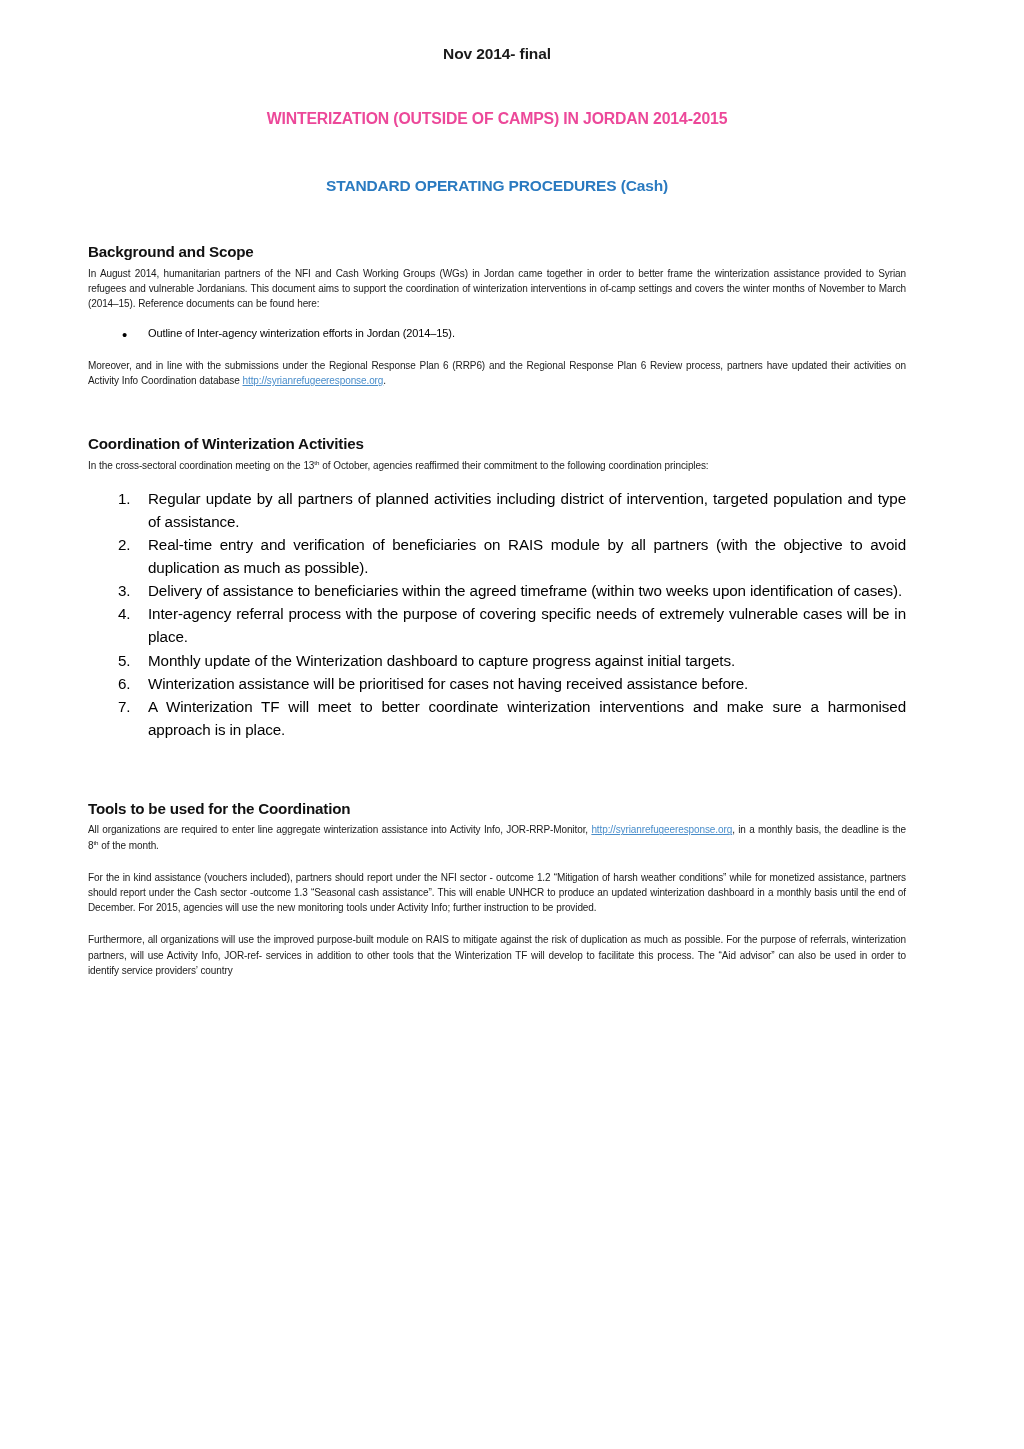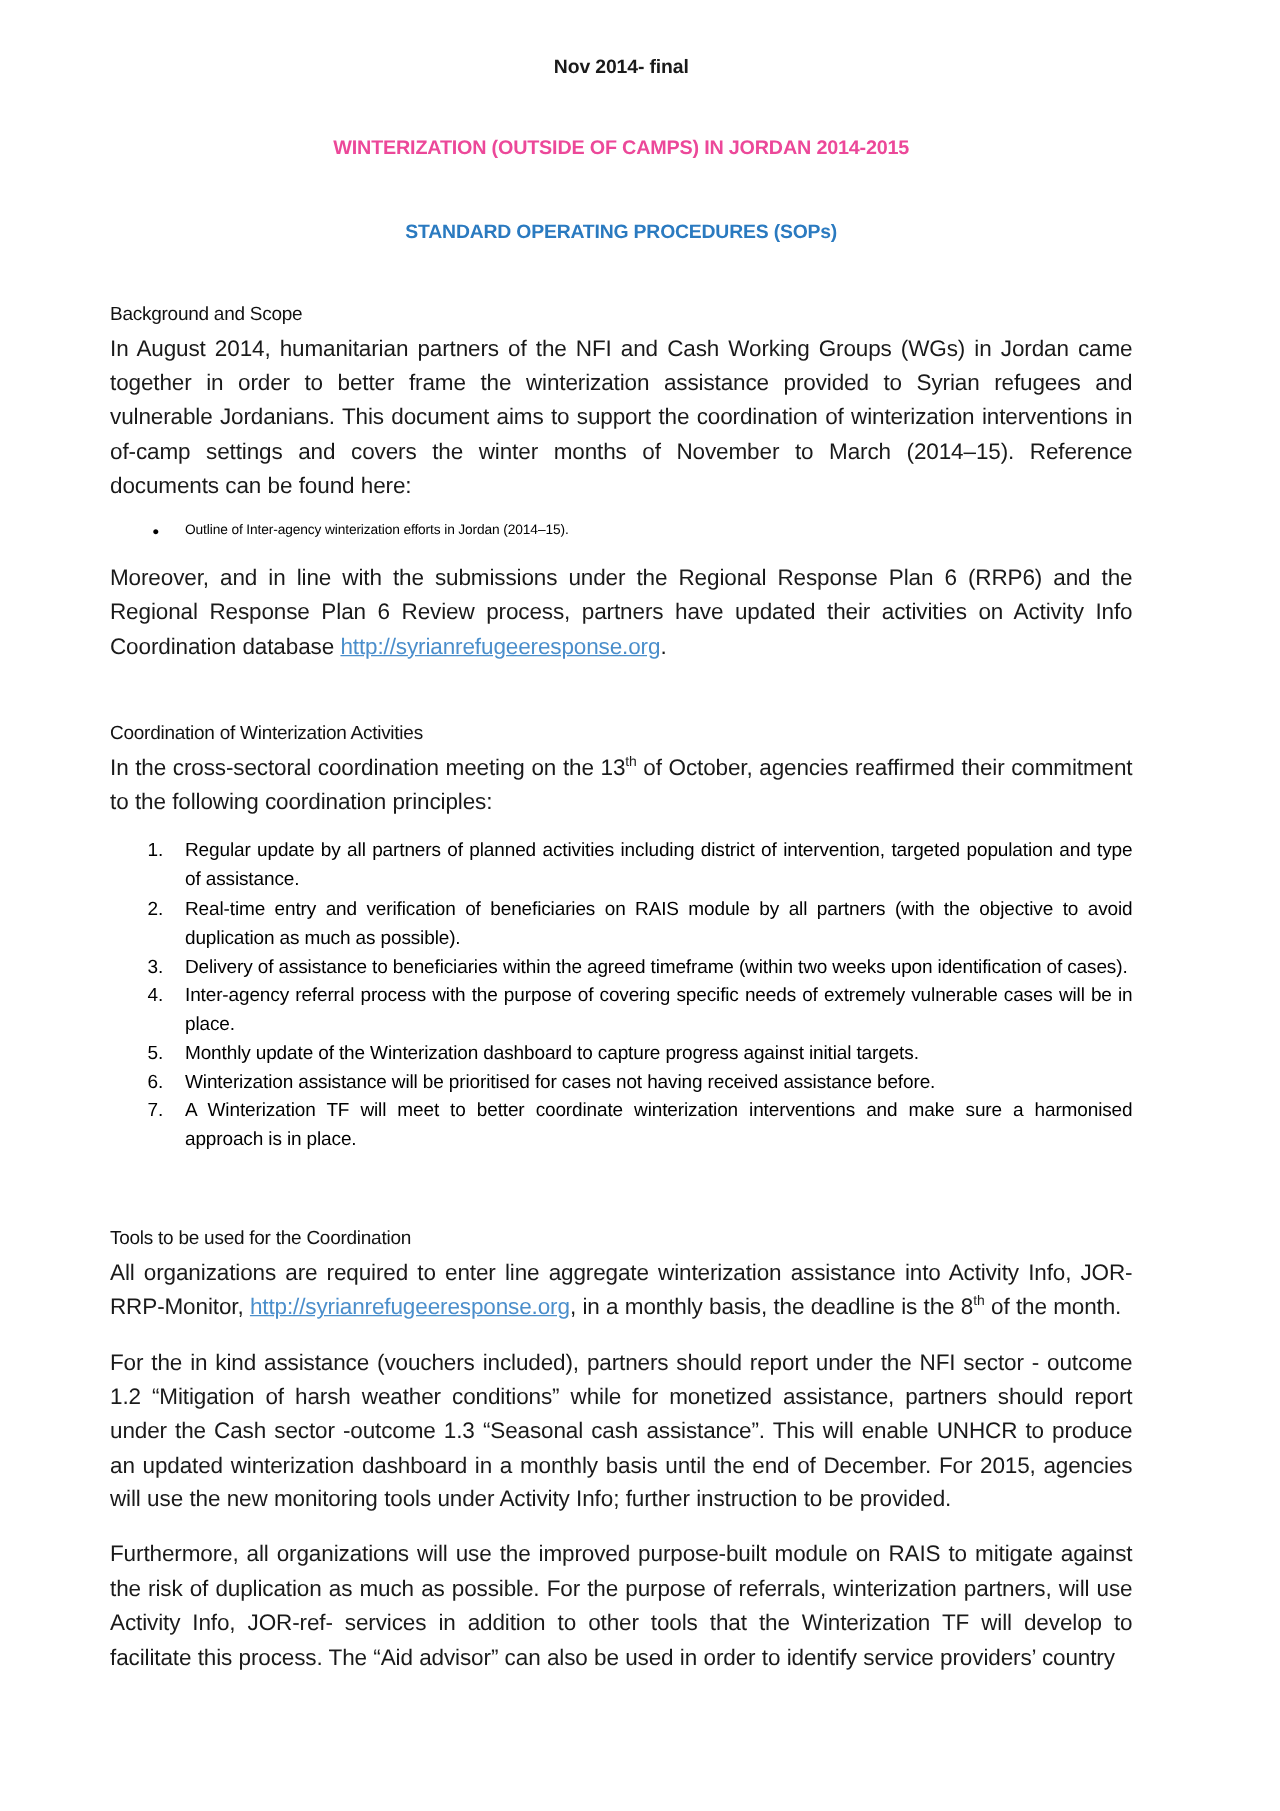--- a/index.html
+++ b/index.html
@@ -47,30 +47,30 @@
     font-weight: 700;
     color: #2a7ac0;
     letter-spacing: -0.15px;
     line-height: 1.3;
     margin: 46px 0 0 0;
   }
 
   
   h2.section-heading {
     font-size: 15.2px;
-    font-weight: 400;
+    font-weight: 700;
     color: #111111;
     letter-spacing: -0.2px;
     margin: 0;
     padding: 0;
     line-height: 1.35;
   }
 
   p.body-text {
-    font-size: 18px;
+    font-size: 10px;
     line-height: 1.52;
     text-align: justify;
     margin: 3px 0 0 0;
     color: #1a1a1a;
     letter-spacing: -0.1px;
     word-spacing: 0.2px;
   }
 
   a.doc-link, .doc-link {
     color: #4a8ecb;
@@ -132,21 +132,21 @@
 </style>
 </head>
 <body>
 
 <div class="page">
 
   <div class="doc-header">Nov 2014- final</div>
 
   <div class="title-block">
     <div class="doc-title">WINTERIZATION (OUTSIDE OF CAMPS) IN JORDAN 2014-2015</div>
-    <div class="doc-subtitle">STANDARD OPERATING PROCEDURES (SOPs)</div>
+    <div class="doc-subtitle">STANDARD OPERATING PROCEDURES (Cash)</div>
   </div>
 
   <div class="gap-lg"></div>
 
   <h2 class="section-heading">Background and Scope</h2>
   <p class="body-text">In August 2014, humanitarian partners of the NFI and Cash Working Groups (WGs) in Jordan came together in order to better frame the winterization assistance provided to Syrian refugees and vulnerable Jordanians. This document aims to support the coordination of winterization interventions in of-camp settings and covers the winter months of November to March (2014–15). Reference documents can be found here:</p>
 
   <ul class="bullet-list">
     <li>
       <span>Outline of Inter-agency winterization efforts in Jordan (2014–15).</span><br>

